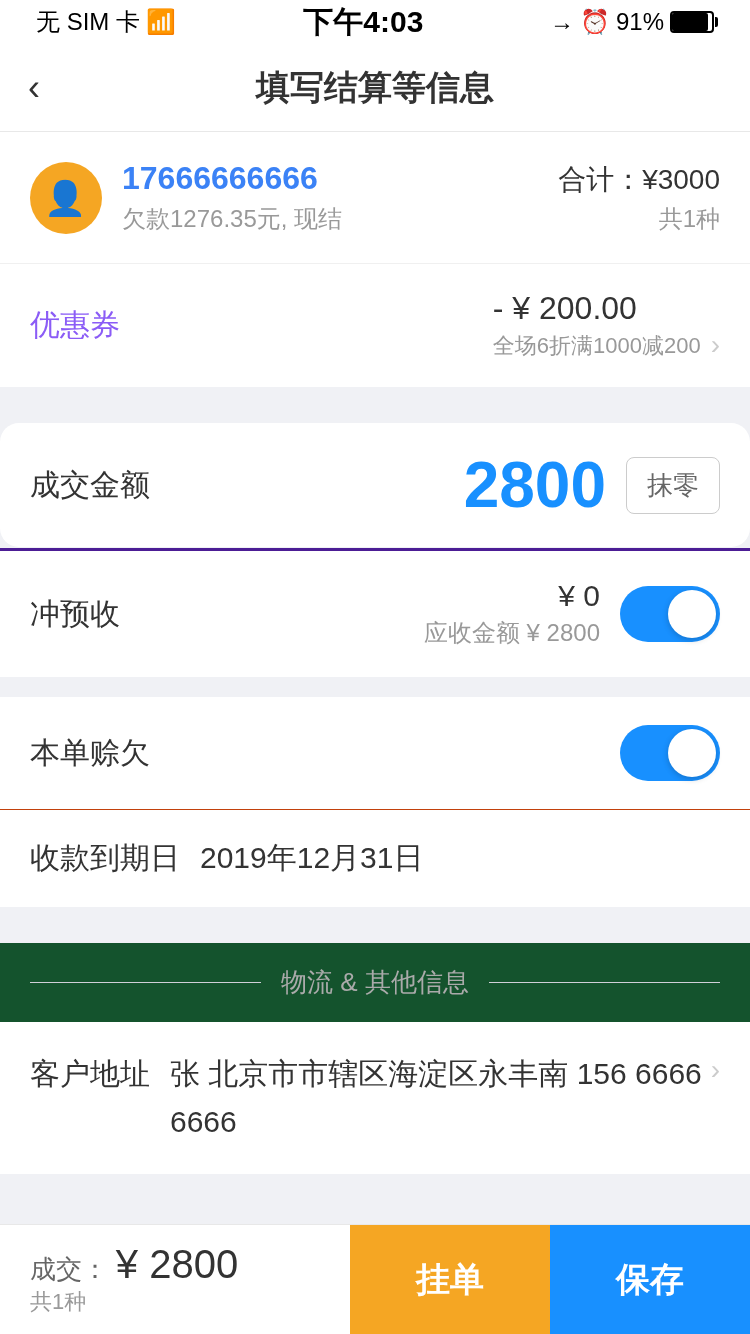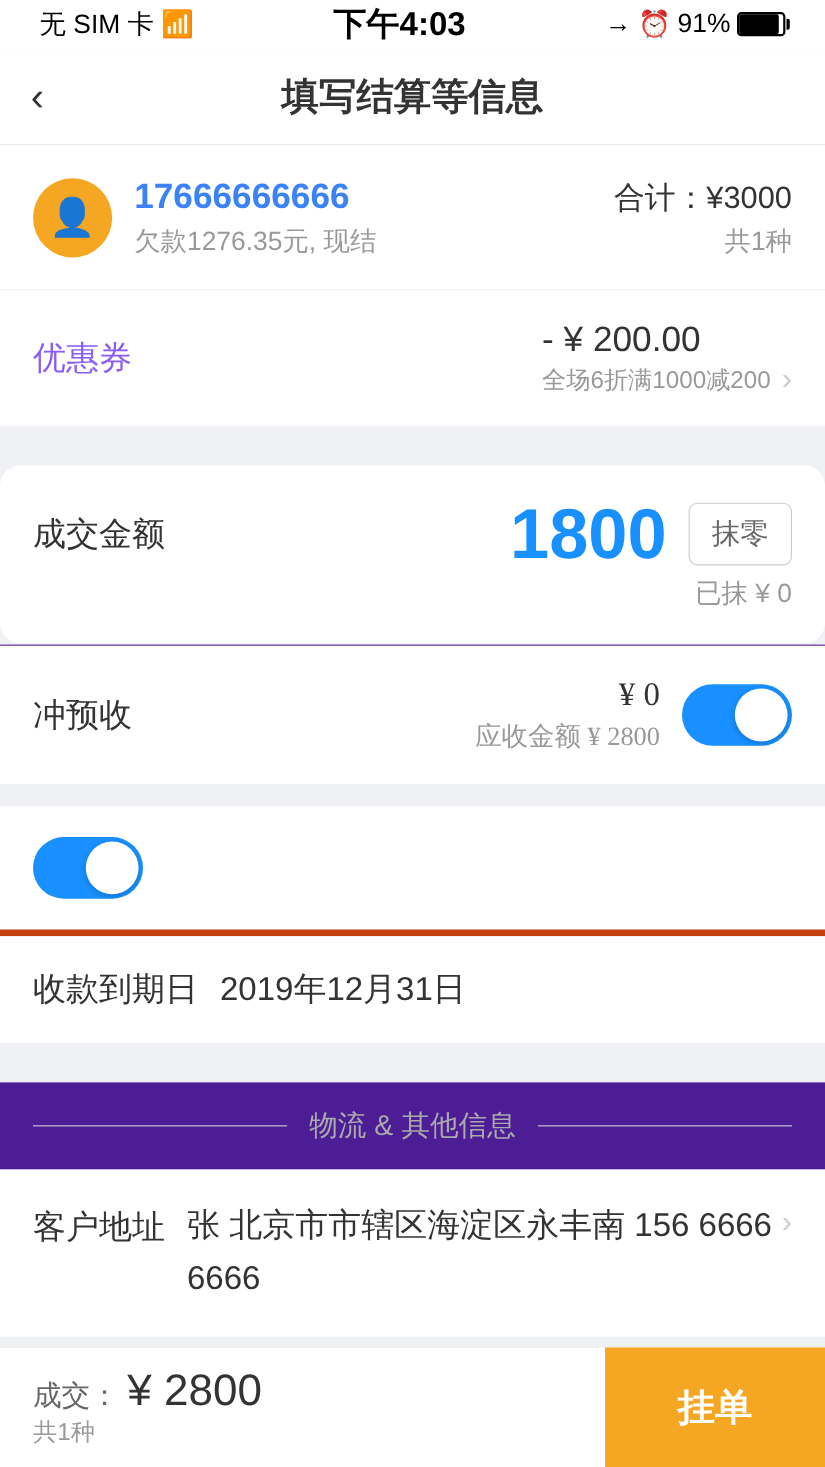--- a/index.html
+++ b/index.html
@@ -266,39 +266,39 @@
     }
     .credit-label {
       font-size: 30px;
       color: #333;
     }
 
     
     .duedate-section {
       background: #fff;
       padding: 28px 30px;
-      border-top: 6px solid #c2410c;
+      border-top: 1px solid #c2410c;
     }
     .duedate-row {
       display: flex;
       align-items: center;
       gap: 20px;
     }
     .duedate-label {
       font-size: 30px;
       color: #333;
     }
     .duedate-value {
       font-size: 30px;
       color: #333;
     }
 
     
     .logistics-divider {
-      background: #4c1d95;
+      background: #14532d;
       display: flex;
       align-items: center;
       justify-content: center;
       padding: 22px 30px;
       position: relative;
     }
     .logistics-divider-line {
       flex: 1;
       height: 1px;
       background: #d0d0d8;
@@ -436,46 +436,46 @@
       </div>
     </div>
   </div>
 
   <div class="section-divider"></div>
 
   <div class="deal-section card">
     <div class="deal-row">
       <div class="deal-label">成交金额</div>
       <div class="deal-amount-area">
-        <div class="deal-amount">1800</div>
+        <div class="deal-amount">2800</div>
         <button class="round-btn">抹零</button>
       </div>
     </div>
-    <div class="deal-sub">已抹  ¥ 0</div>
-  </div>
-
-  <div class="prepay-section" style="border-top:1px solid #4c1d95;font-family:Liberation Serif, serif;">
+  </div>
+
+  <div class="prepay-section" style="border-top:3px solid #4c1d95;">
     <div class="prepay-row">
       <div class="prepay-label">冲预收</div>
       <div class="prepay-right">
         <div class="prepay-value-area">
           <div class="prepay-amount">¥ 0</div>
           <div class="prepay-sub">应收金额 ¥ 2800</div>
         </div>
         <div class="toggle">
           <div class="toggle-thumb"></div>
         </div>
       </div>
     </div>
   </div>
 
   <div class="section-divider"></div>
 
   <div class="credit-section card">
     <div class="credit-row">
+      <div class="credit-label">本单赊欠</div>
       <div class="toggle">
         <div class="toggle-thumb"></div>
       </div>
     </div>
   </div>
 
   <div class="duedate-section card">
     <div class="duedate-row">
       <div class="duedate-label">收款到期日</div>
       <div class="duedate-value">2019年12月31日</div>
@@ -502,13 +502,14 @@
 
 <div class="bottom-bar">
   <div class="bottom-summary">
     <div>
       <span style="font-size:26px;color:#666;margin-top:40px;">成交：</span>
       <span style="font-size:40px;font-weight:400;color:#333;">¥ 2800</span>
     </div>
     <div style="font-size:22px;color:#999;">共1种</div>
   </div>
   <div class="bottom-btn-hold">挂单</div>
+  <div class="bottom-btn-save">保存</div>
 </div>
 
 </body></html>

